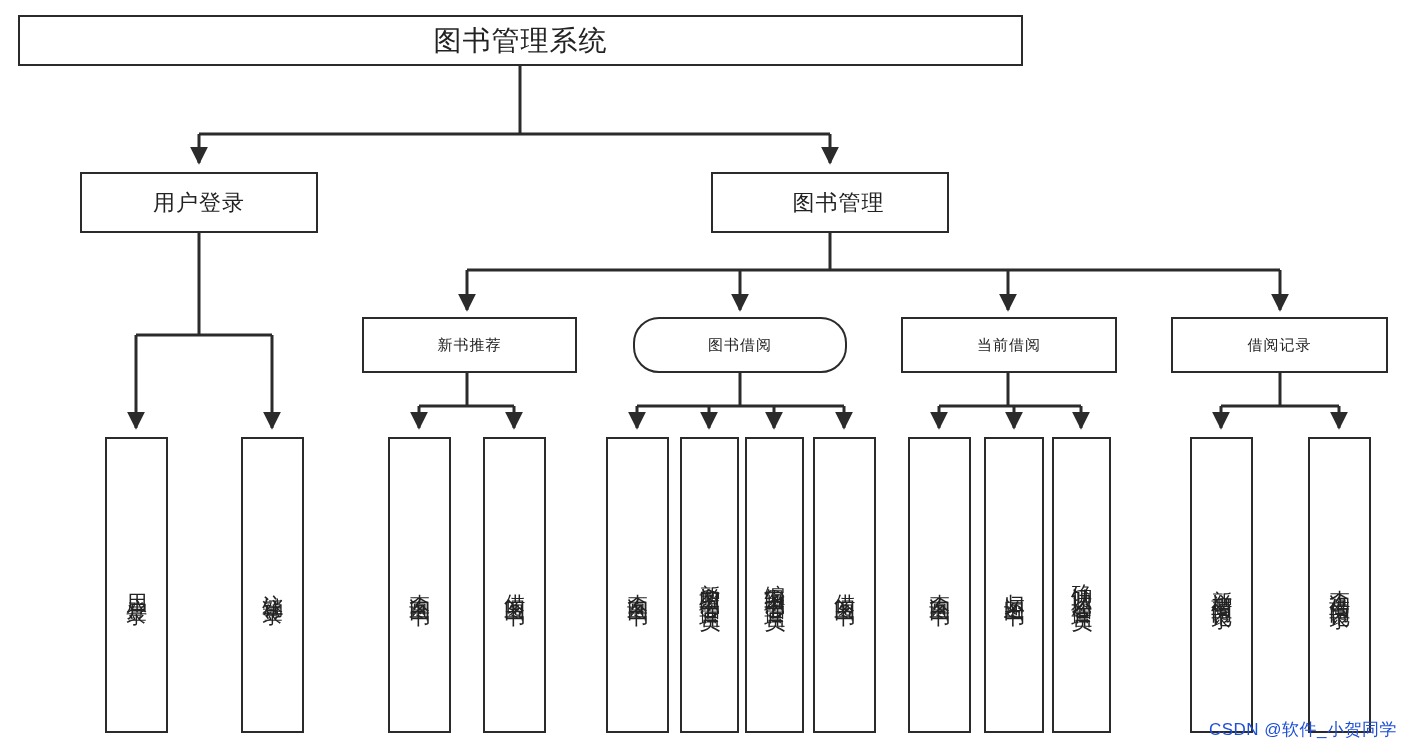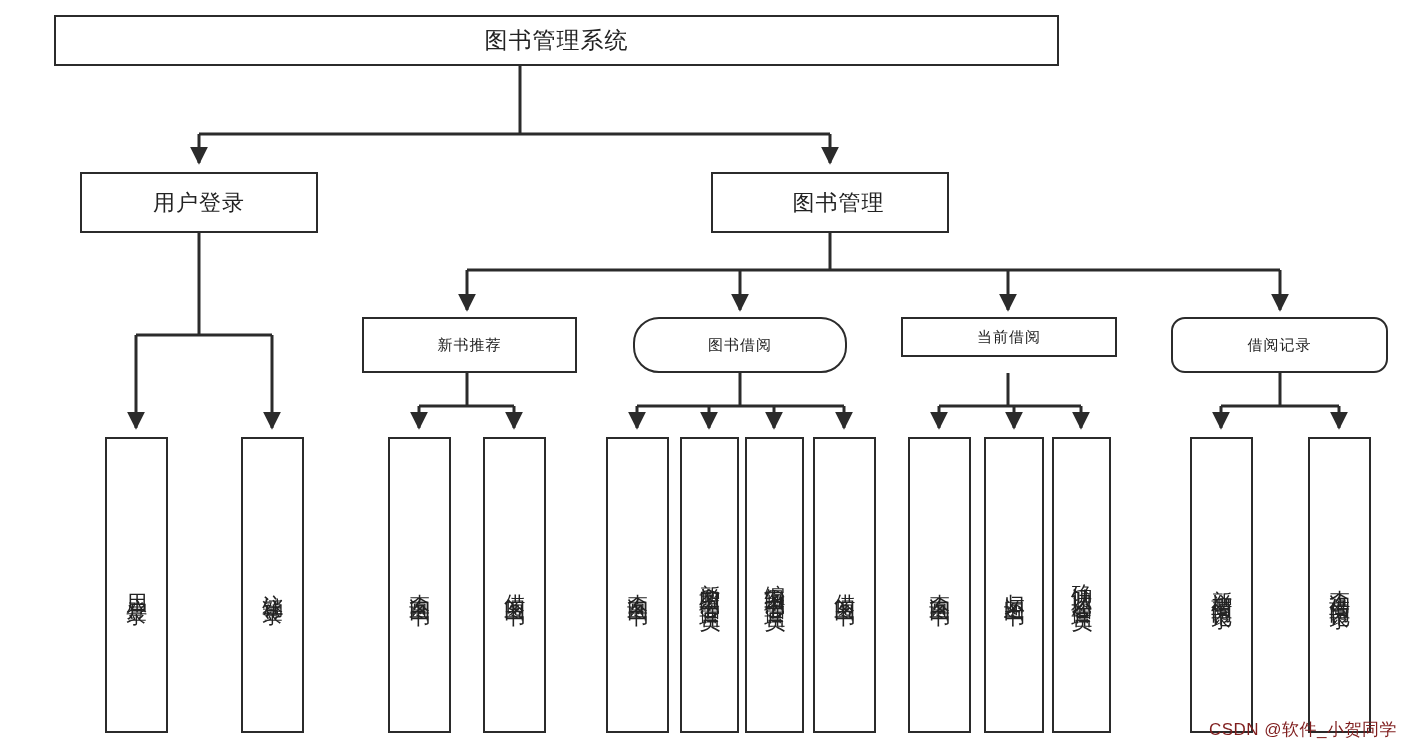--- a/index.html
+++ b/index.html
@@ -29,23 +29,22 @@
     position: absolute;
     box-sizing: border-box;
     border: 2px solid #2b2b2b;
     background: #ffffff;
     display: flex;
     align-items: center;
     justify-content: center;
     color: #222222;
   }
   .node.root {
-    font-size: 23px;
+    font-size: 28px;
     letter-spacing: 1px;
-    margin-left: 36px;
   }
   .node.lvl2 {
     font-size: 22px;
     letter-spacing: 1px;
   }
   .node.lvl3 {
     font-size: 15px;
     letter-spacing: 1px;
   }
   .node.leaf {
@@ -60,21 +59,21 @@
     line-height: 1.08;
     letter-spacing: 4px;
     white-space: nowrap;
     text-align: center;
   }
   .watermark {
     position: absolute;
     right: 8px;
     bottom: 6px;
     font-size: 17px;
-    color: #7f1d1d;
+    color: #1d4ed8;
     letter-spacing: 0.5px;
     white-space: nowrap;
   }
 </style>
 </head>
 <body>
 
 <div id="canvas">
 
   <svg class="edges" viewBox="0 0 1405 747" xmlns="http://www.w3.org/2000/svg">
@@ -137,24 +136,24 @@
   <div class="node lvl2" style="left:711px; top:172px; width:238px; height:61px;padding-left:17px;">
     <span>图书管理</span>
   </div>
 
   <div class="node lvl3" style="left:362px; top:317px; width:215px; height:56px;">
     <span>新书推荐</span>
   </div>
   <div class="node lvl3" style="left:633px; top:317px; width:214px; height:56px;border-radius:26px;">
     <span>图书借阅</span>
   </div>
-  <div class="node lvl3" style="left:901px; top:317px; width:216px; height:40px;">
+  <div class="node lvl3" style="left:901px; top:317px; width:216px; height:56px;">
     <span>当前借阅</span>
   </div>
-  <div class="node lvl3" style="left:1171px; top:317px; width:217px; height:56px;border-radius:14px;">
+  <div class="node lvl3" style="left:1171px; top:317px; width:217px; height:56px;">
     <span>借阅记录</span>
   </div>
 
   <div class="node leaf" style="left:105px; top:437px; width:63px; height:296px;">
     <span class="vtext">用户登录</span>
   </div>
   <div class="node leaf" style="left:241px; top:437px; width:63px; height:296px;">
     <span class="vtext">注销登录</span>
   </div>
 

